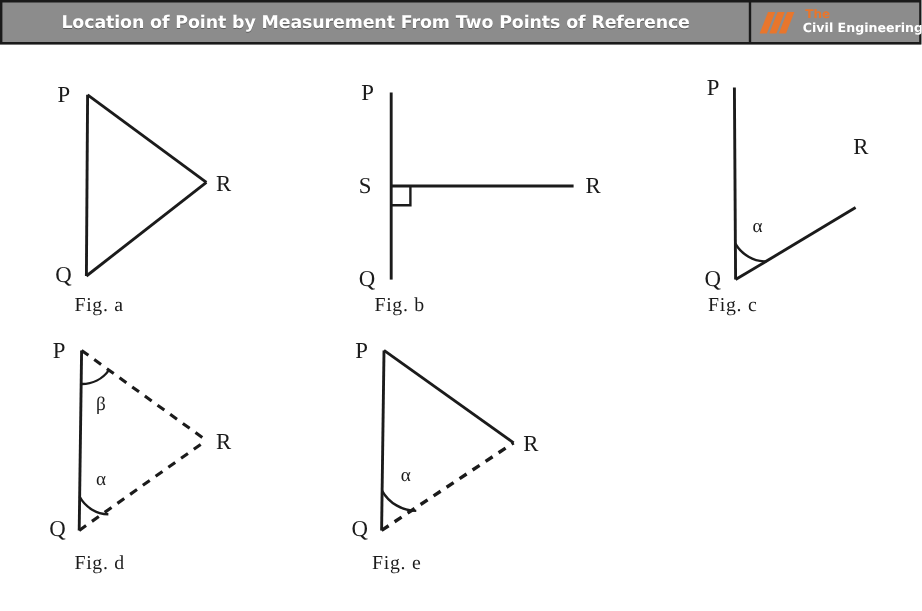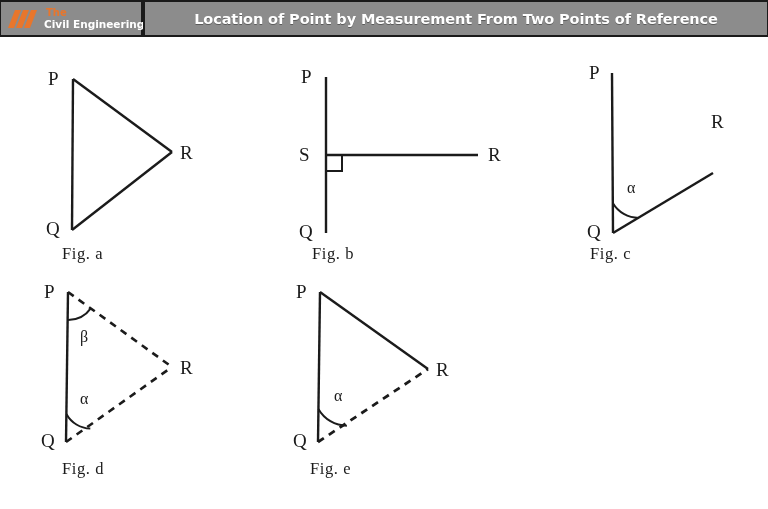--- a/index.html
+++ b/index.html
@@ -106,39 +106,39 @@
     font-family: "Liberation Serif", serif;
     font-size: 16.5px;
     letter-spacing: 0.6px;
     fill: #1b1b1b;
   }
 </style>
 </head>
 <body>
 
 <div id="header-bar">
+
+  <div id="title-panel">
+    <span id="header-title">Location of Point by Measurement From Two Points of Reference</span>
+  </div>
 
   <div id="logo-panel">
     <svg id="logo-slashes" width="34" height="24" viewBox="0 0 34 24">
       <g fill="#e8762c">
         <polygon points="8,3 14,3 7,21 1,21"></polygon>
         <polygon points="16,3 22,3 15,21 9,21"></polygon>
         <polygon points="24,3 30,3 23,21 17,21"></polygon>
       </g>
     </svg>
     <span id="logo-text-wrap">
       <span id="logo-the">The</span>
       <span id="logo-civil">Civil Engineering</span>
     </span>
   </div>
 
-  <div id="title-panel">
-    <span id="header-title">Location of Point by Measurement From Two Points of Reference</span>
-  </div>
-
 </div>
 
 <div id="figures-canvas">
 
   <svg class="fig-svg" width="768" height="472" viewBox="0 0 768 472">
 
     <g>
 
       <line x1="73" y1="42" x2="72" y2="193" stroke="#1b1b1b" stroke-width="2.4"></line>
       <line x1="73" y1="42" x2="172" y2="115" stroke="#1b1b1b" stroke-width="2.4"></line>

